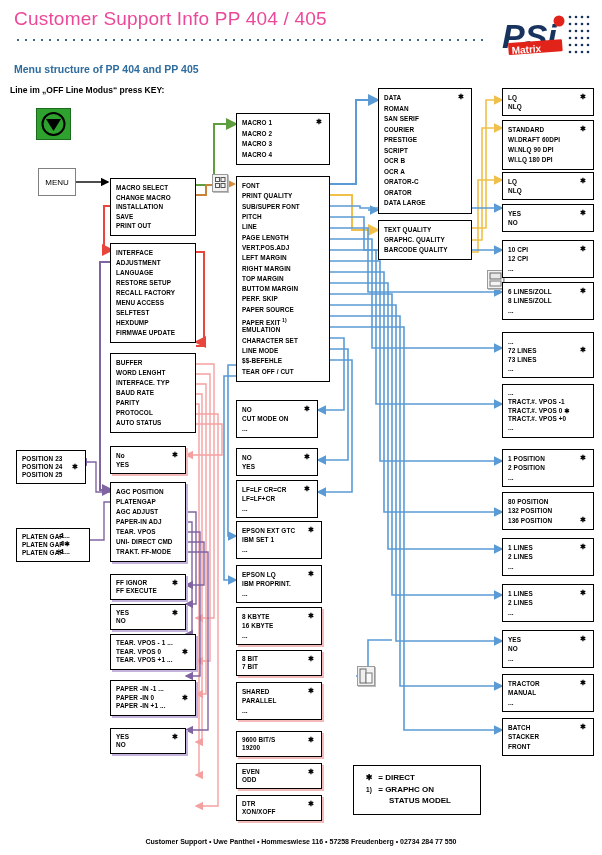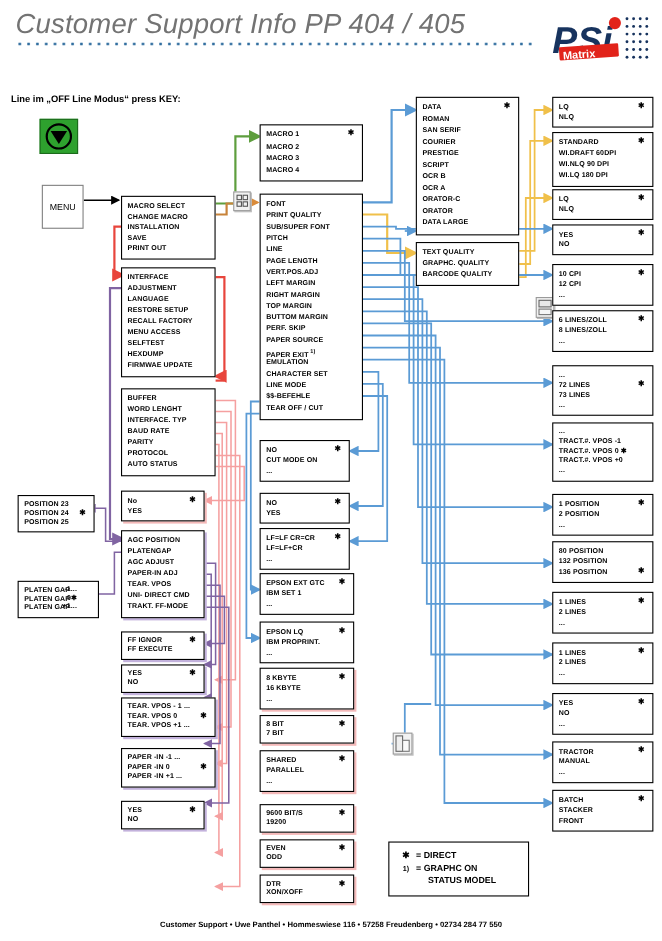--- a/index.html
+++ b/index.html
@@ -7,23 +7,22 @@
   body{
     width:602px;height:855px;background:#ffffff;
     font-family:"Liberation Sans", sans-serif;
     position:relative;overflow:hidden;
   }
   #page{position:relative;width:602px;height:855px;}
 
   
   .hdr-title{
     position:absolute;left:14px;top:8px;
-    font-size:25px;color:#737373;letter-spacing:.2px;
+    font-size:19px;color:#ec4899;letter-spacing:.2px;
     white-space:nowrap;
-    font-style:italic;
   }
   .hdr-dots{
     position:absolute;left:14px;top:38px;width:474px;height:4px;
     background-image:radial-gradient(circle, #2E6C9E 1.1px, rgba(0,0,0,0) 1.4px);
     background-size:8px 4px;background-repeat:repeat-x;
   }
   .hdr-sub{
     position:absolute;left:14px;top:63px;
     font-size:10.5px;color:#2E6C9E;font-weight:bold;white-space:nowrap;
   }
@@ -82,20 +81,21 @@
   
   #wires{position:absolute;left:0;top:0;width:602px;height:855px;pointer-events:none;}
 </style>
 </head>
 <body>
 
 <div id="page">
 
   <div class="hdr-title">Customer Support Info PP 404 / 405</div>
   <div class="hdr-dots"></div>
+  <div class="hdr-sub">Menu structure of PP 404 and PP 405</div>
   <div class="hdr-start">Line im „OFF Line Modus“ press KEY:</div>
 
   <div class="logo">
     <svg width="96" height="56" viewBox="0 0 96 56">
       <text x="2" y="40" font-family="Liberation Sans, sans-serif" font-size="34" font-weight="bold" fill="#17335E" font-style="italic">PSi</text>
       <circle cx="59" cy="13" r="5.5" fill="#E2231A"></circle>
       <g fill="#E2231A">
         <rect x="8" y="35" width="54" height="12" rx="1" transform="rotate(-4 8 35)"></rect>
       </g>
       <text x="12" y="46" font-family="Liberation Sans, sans-serif" font-size="10" font-weight="bold" fill="#ffffff" transform="rotate(-4 12 46)">Matrix</text>
@@ -216,21 +216,21 @@
     <path d="M356,676 L368,676 L368,640 L392,640" stroke="#5B9BD5" stroke-width="1.6" fill="none"></path>
   </svg>
 
   <div class="startico" style="left:36px;top:108px;width:33px;height:30px;">
     <svg width="33" height="30" viewBox="0 0 33 30">
       <circle cx="16.5" cy="15" r="11" fill="none" stroke="#000" stroke-width="2"></circle>
       <path d="M9,10 L24,10 L16.5,22 z" fill="#000"></path>
     </svg>
   </div>
 
-  <div class="menukey" style="left:38px;top:168px;width:38px;height:40px;">
+  <div class="menukey" style="left:38px;top:168px;width:38px;height:28px;">
     <span>MENU</span>
   </div>
 
   <div class="kp" style="left:212px;top:174px;width:14px;height:16px;">
     <svg width="14" height="16" viewBox="0 0 14 16">
       <rect x="2.5" y="2.5" width="4" height="4" fill="none" stroke="#555" stroke-width="1"></rect>
       <rect x="8" y="2.5" width="4" height="4" fill="none" stroke="#555" stroke-width="1"></rect>
       <rect x="2.5" y="8.5" width="4" height="4" fill="none" stroke="#555" stroke-width="1"></rect>
       <rect x="8" y="8.5" width="4" height="4" fill="none" stroke="#555" stroke-width="1"></rect>
     </svg>

